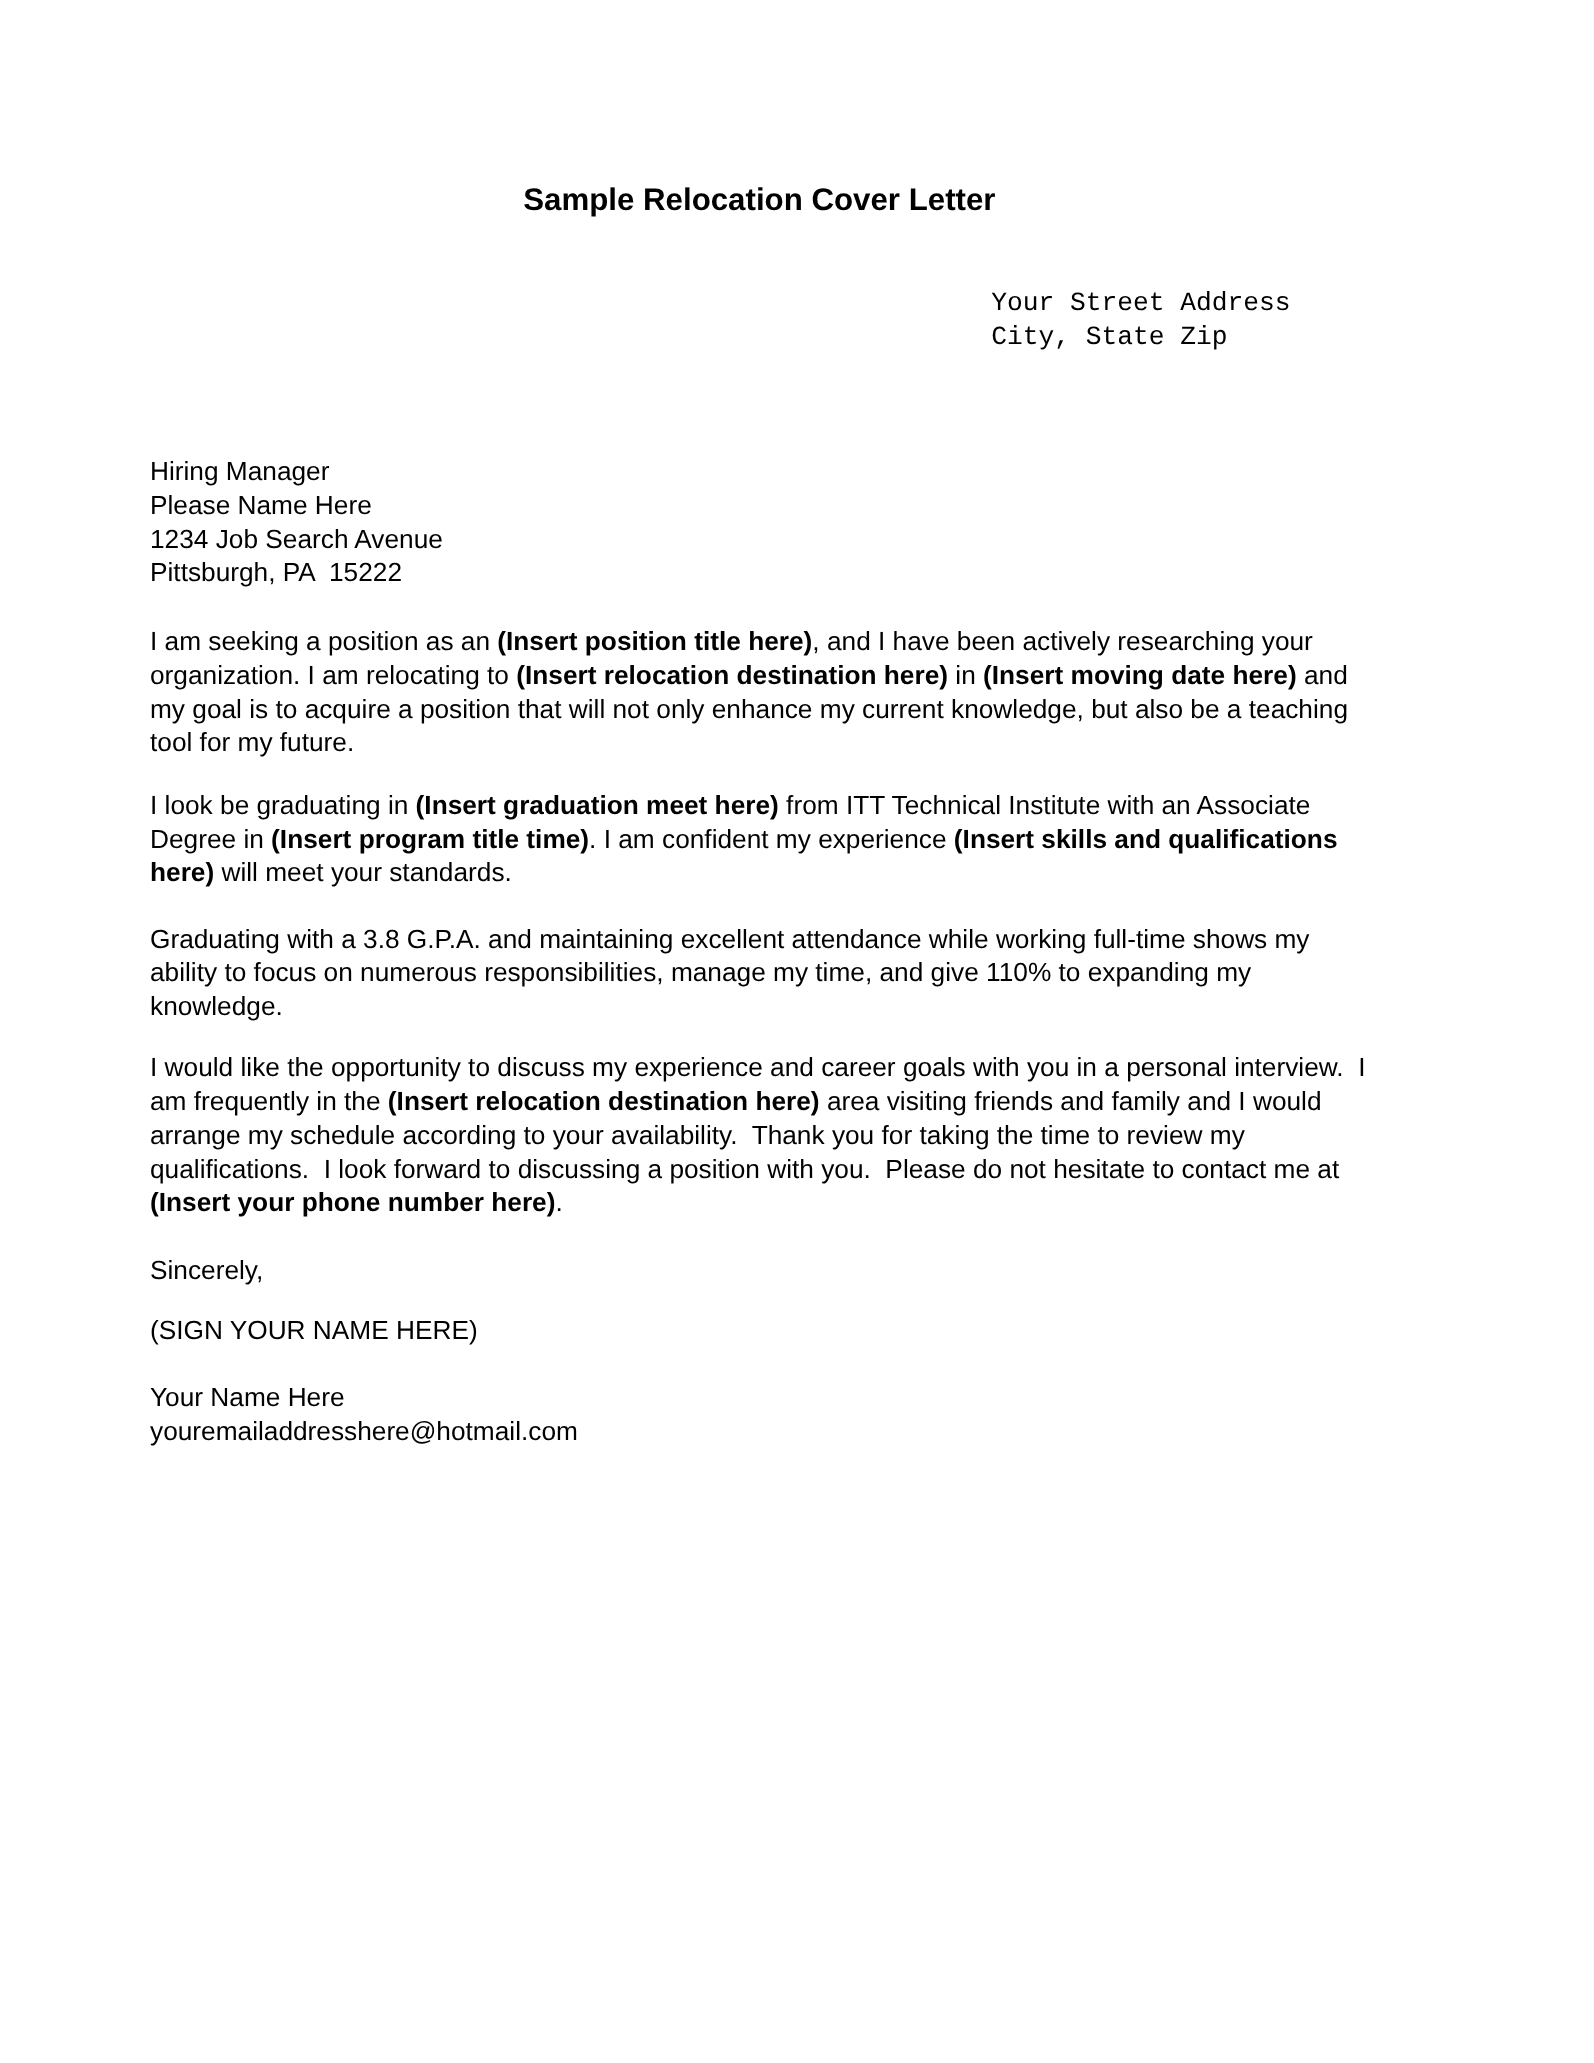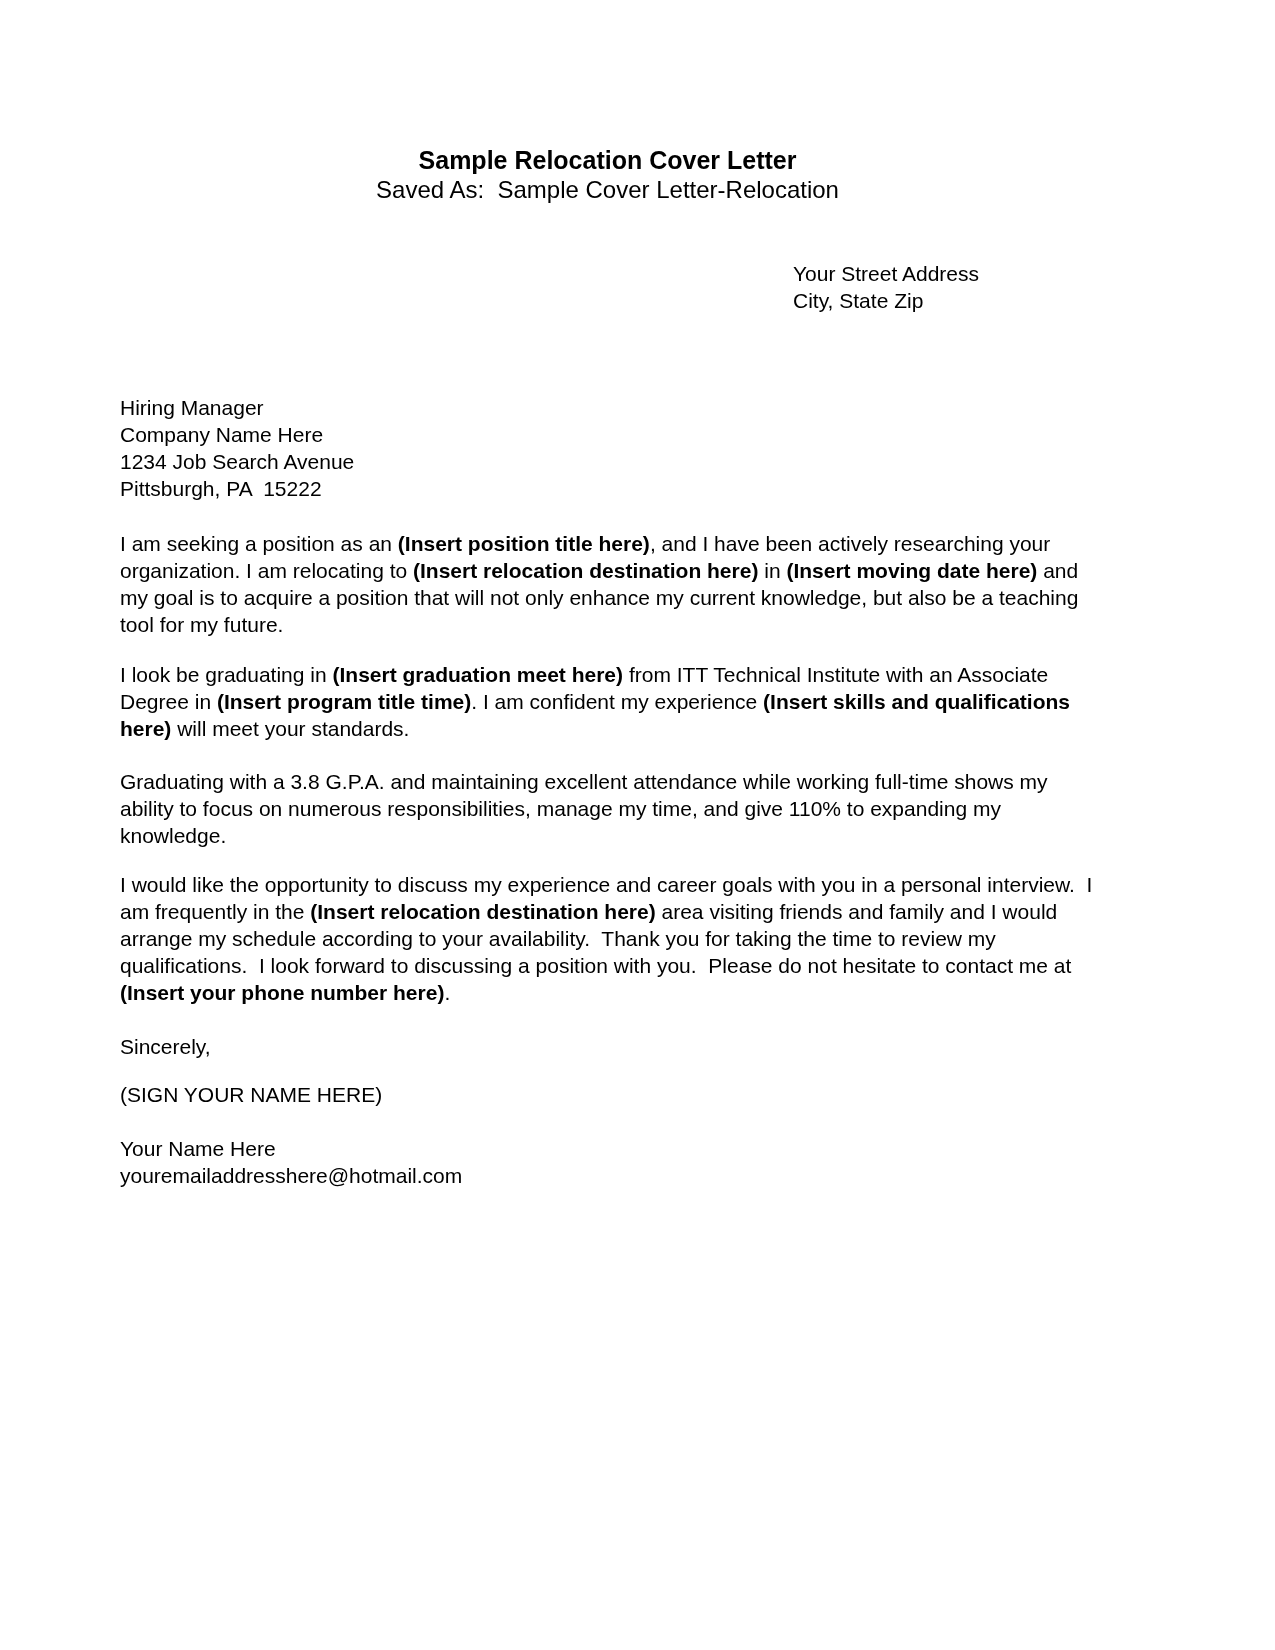--- a/index.html
+++ b/index.html
@@ -28,21 +28,21 @@
     font-size: 25px;
     line-height: 30px;
     font-weight: bold;
     white-space: pre-wrap;
   }
   .doc-subtitle {
     font-size: 24px;
     line-height: 30px;
     white-space: pre-wrap;
   }
-  .sender   { margin-top: 55px; margin-left: 673px; }
+  .sender   { margin-top: 55px; margin-left: 673px; font-family: Liberation Mono, monospace; }
   .dateline { margin-top: 51px; }
   .recipient{ margin-top: 80px; }
   .salutation { margin-top: 24px; }
   .para { margin: 0; }
   .para-1 { margin-top: 28px; }
   .para-2 { margin-top: 23px; }
   .para-3 { margin-top: 26px; }
   .para-4 { margin-top: 22px; }
   .closing { margin-top: 27px; }
   .sign-line { margin-top: 21px; font-weight: normal; }
@@ -51,27 +51,26 @@
   .b { font-weight: bold; }
 </style>
 </head>
 <body>
 
 <div class="page">
   <div class="content">
 
     <div class="header">
       <div class="doc-title">Sample Relocation Cover Letter</div>
-      <div class="doc-subtitle">Saved As:  Sample Cover Letter-Relocation</div>
     </div>
 
     <div class="txt sender"><span>Your Street Address</span><br><span>City, State Zip</span></div>
 
 
-    <div class="txt recipient"><span>Hiring Manager</span><br><span>Company Name Here</span><br><span>1234 Job Search Avenue</span><br><span>Pittsburgh, PA  15222</span></div>
+    <div class="txt recipient"><span>Hiring Manager</span><br><span>Please Name Here</span><br><span>1234 Job Search Avenue</span><br><span>Pittsburgh, PA  15222</span></div>
 
 
     <p class="txt para para-1"><span>I am seeking a position as an </span><span class="b">(Insert position title here)</span><span>, and I have been actively researching your organization. I am relocating to </span><span class="b">(Insert relocation destination here)</span><span> in </span><span class="b">(Insert moving date here)</span><span> and my goal is to acquire a position that will not only enhance my current knowledge, but also be a teaching tool for my future.</span></p>
     <p class="txt para para-2"><span>I look be graduating in </span><span class="b">(Insert graduation meet here)</span><span> from ITT Technical Institute with an Associate Degree in </span><span class="b">(Insert program title time)</span><span>. I am confident my experience </span><span class="b">(Insert skills and qualifications here)</span><span> will meet your standards.</span></p>
     <p class="txt para para-3"><span>Graduating with a 3.8 G.P.A. and maintaining excellent attendance while working full-time shows my ability to focus on numerous responsibilities, manage my time, and give 110% to expanding my knowledge.</span></p>
     <p class="txt para para-4"><span>I would like the opportunity to discuss my experience and career goals with you in a personal interview.  I am frequently in the </span><span class="b">(Insert relocation destination here)</span><span> area visiting friends and family and I would arrange my schedule according to your availability.  Thank you for taking the time to review my qualifications.  I look forward to discussing a position with you.  Please do not hesitate to contact me at </span><span class="b">(Insert your phone number here)</span><span>.</span></p>
 
     <div class="txt closing">Sincerely,</div>
 
     <div class="txt sign-line">(SIGN YOUR NAME HERE)</div>

